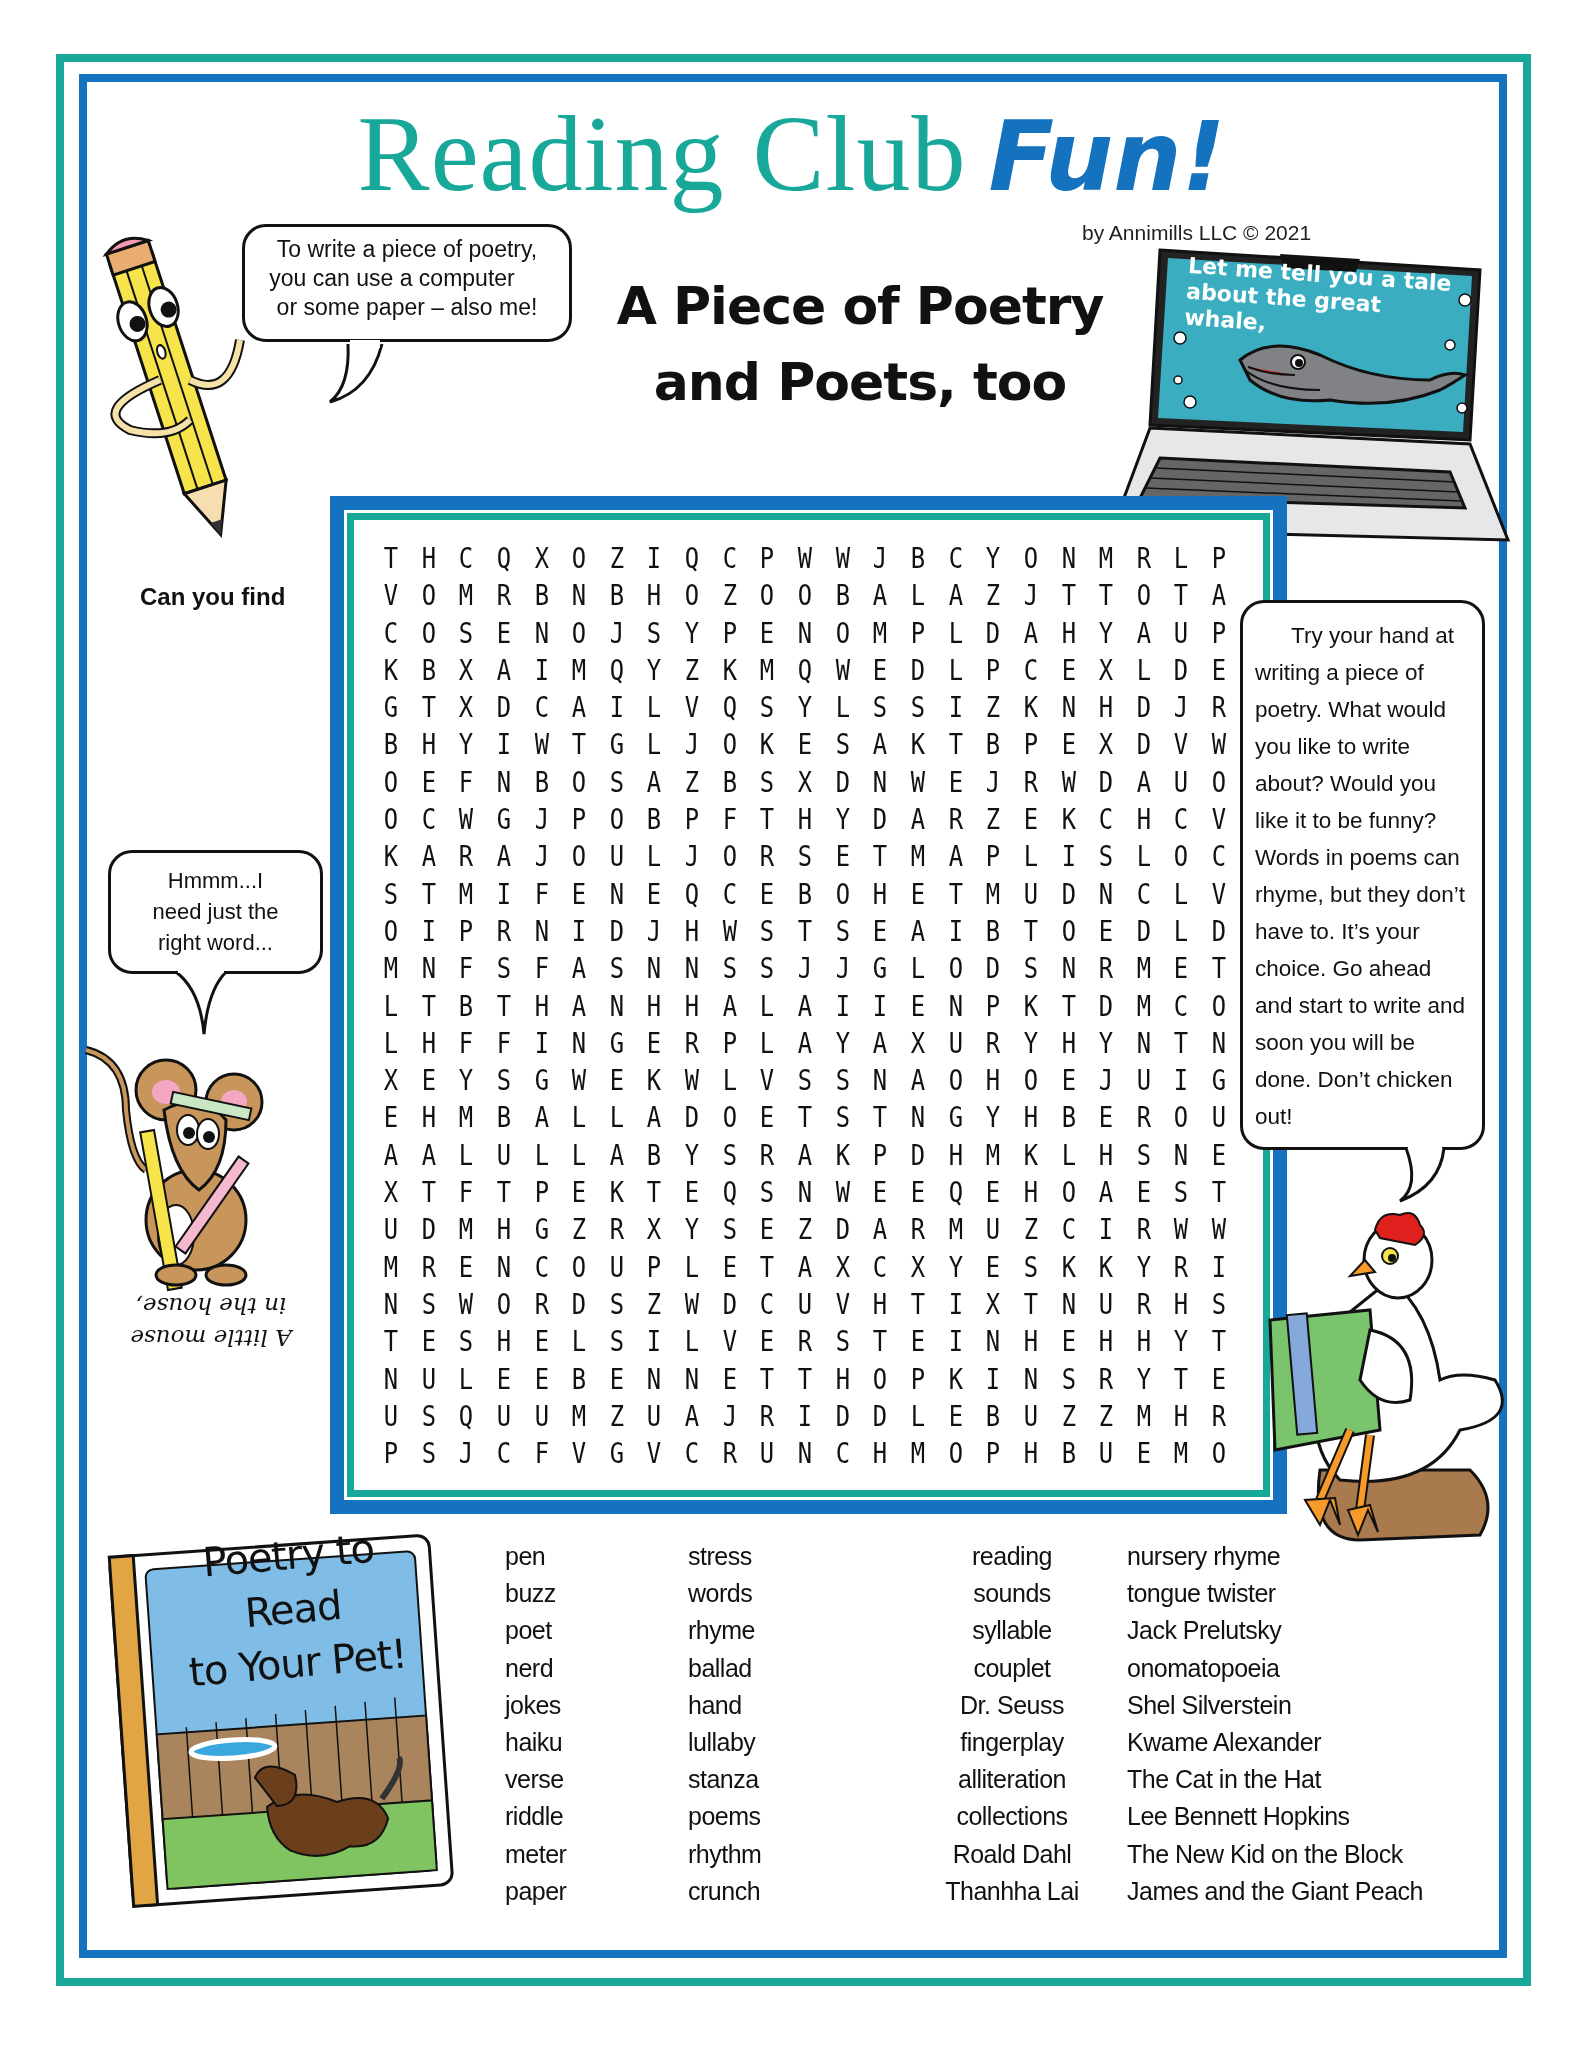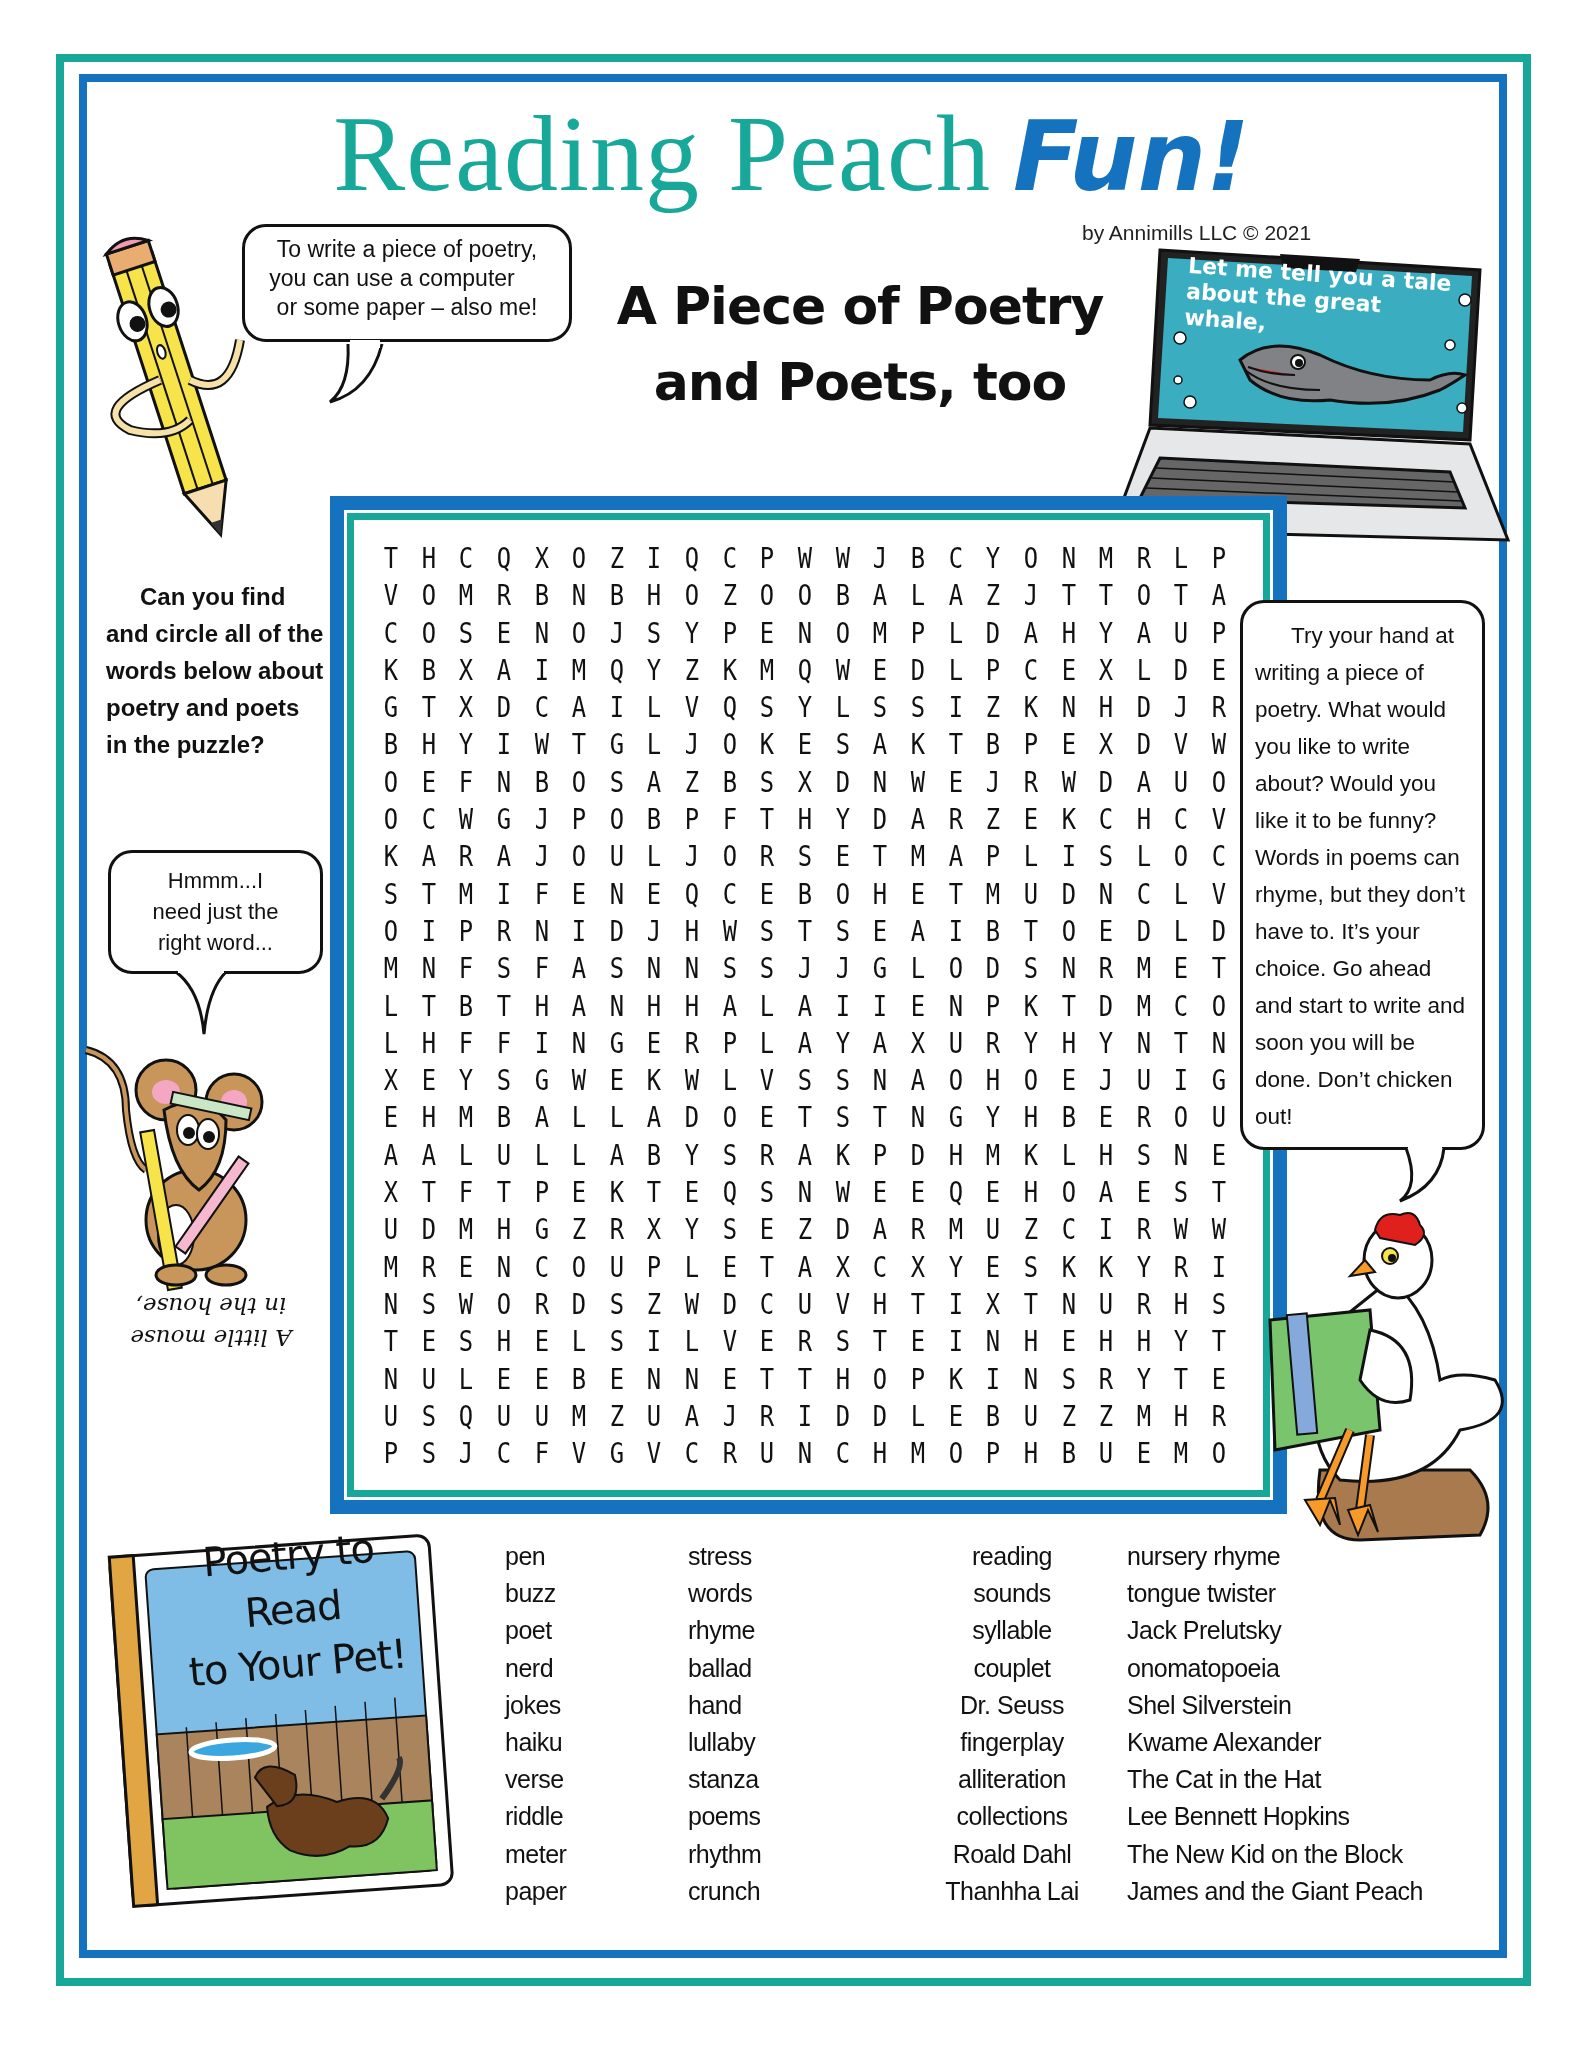--- a/index.html
+++ b/index.html
@@ -71,21 +71,21 @@
 
   svg { position: absolute; overflow: visible; }
 </style>
 </head>
 <body>
 
 <div class="abs border-outer"></div>
 <div class="abs border-inner"></div>
 
 <div class="abs title-main">
-  <span class="reading">Reading Peach</span><span class="fun">Fun!</span>
+  <span class="reading">Reading Club</span><span class="fun">Fun!</span>
 </div>
 <div class="abs credit">by Annimills LLC  ©  2021</div>
 
 <div class="abs puzzle-title">
   <div>A Piece of Poetry</div>
   <div>and Poets, too</div>
 </div>
 
 <svg style="left:90px;top:230px;width:180px;height:330px" viewBox="0 0 180 330">
   <g transform="rotate(-18 90 160)">
@@ -143,21 +143,20 @@
       <circle cx="342" cy="168" r="5"></circle>
   </g>
 </svg>
 <div class="abs laptop-text">
   <div>Let me tell you a tale</div>
   <div>about the great whale,</div>
 </div>
 
 <div class="abs instructions">
   <span class="indent"></span><span>Can you find</span><br>
-  <span>and circle all of the words below about poetry and poets in the puzzle?</span>
 </div>
 
 <div class="abs bubble bubble-mouse">
   <div>Hmmm...I</div>
   <div>need just the</div>
   <div>right word...</div>
 </div>
 <svg style="left:170px;top:970px;width:60px;height:70px" viewBox="0 0 60 70">
   <path d="M6 2 Q30 20 34 64 Q38 20 56 2" fill="#fff" stroke="#111" stroke-width="3"></path>
   <rect x="8" y="-4" width="46" height="7" fill="#fff"></rect>

